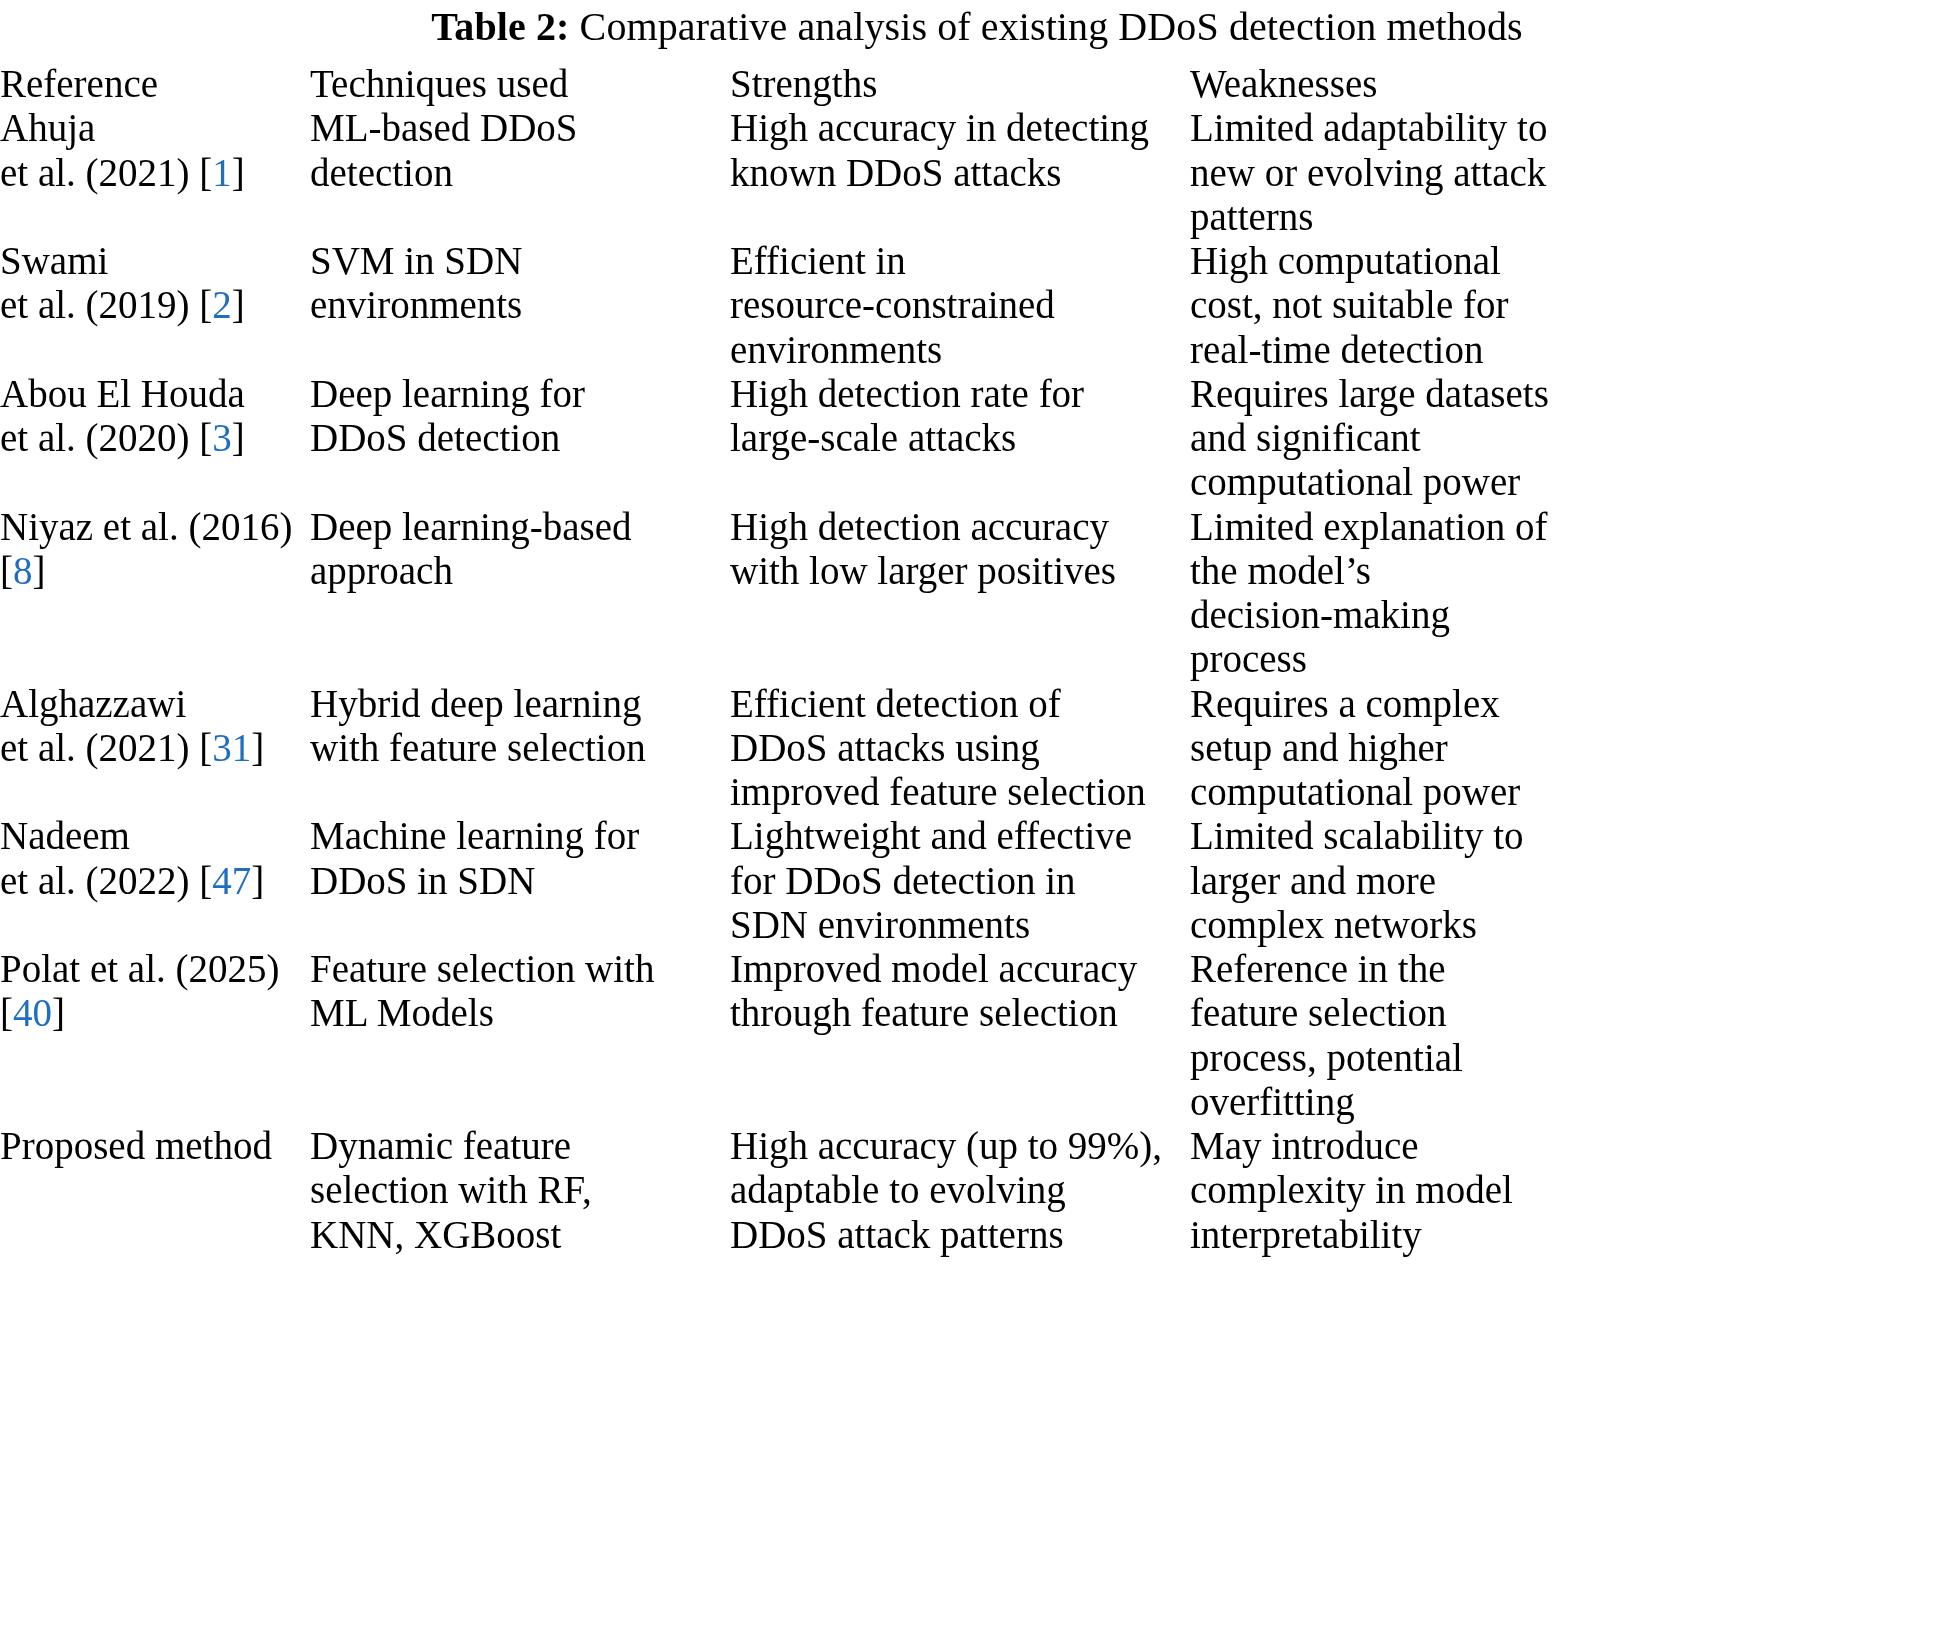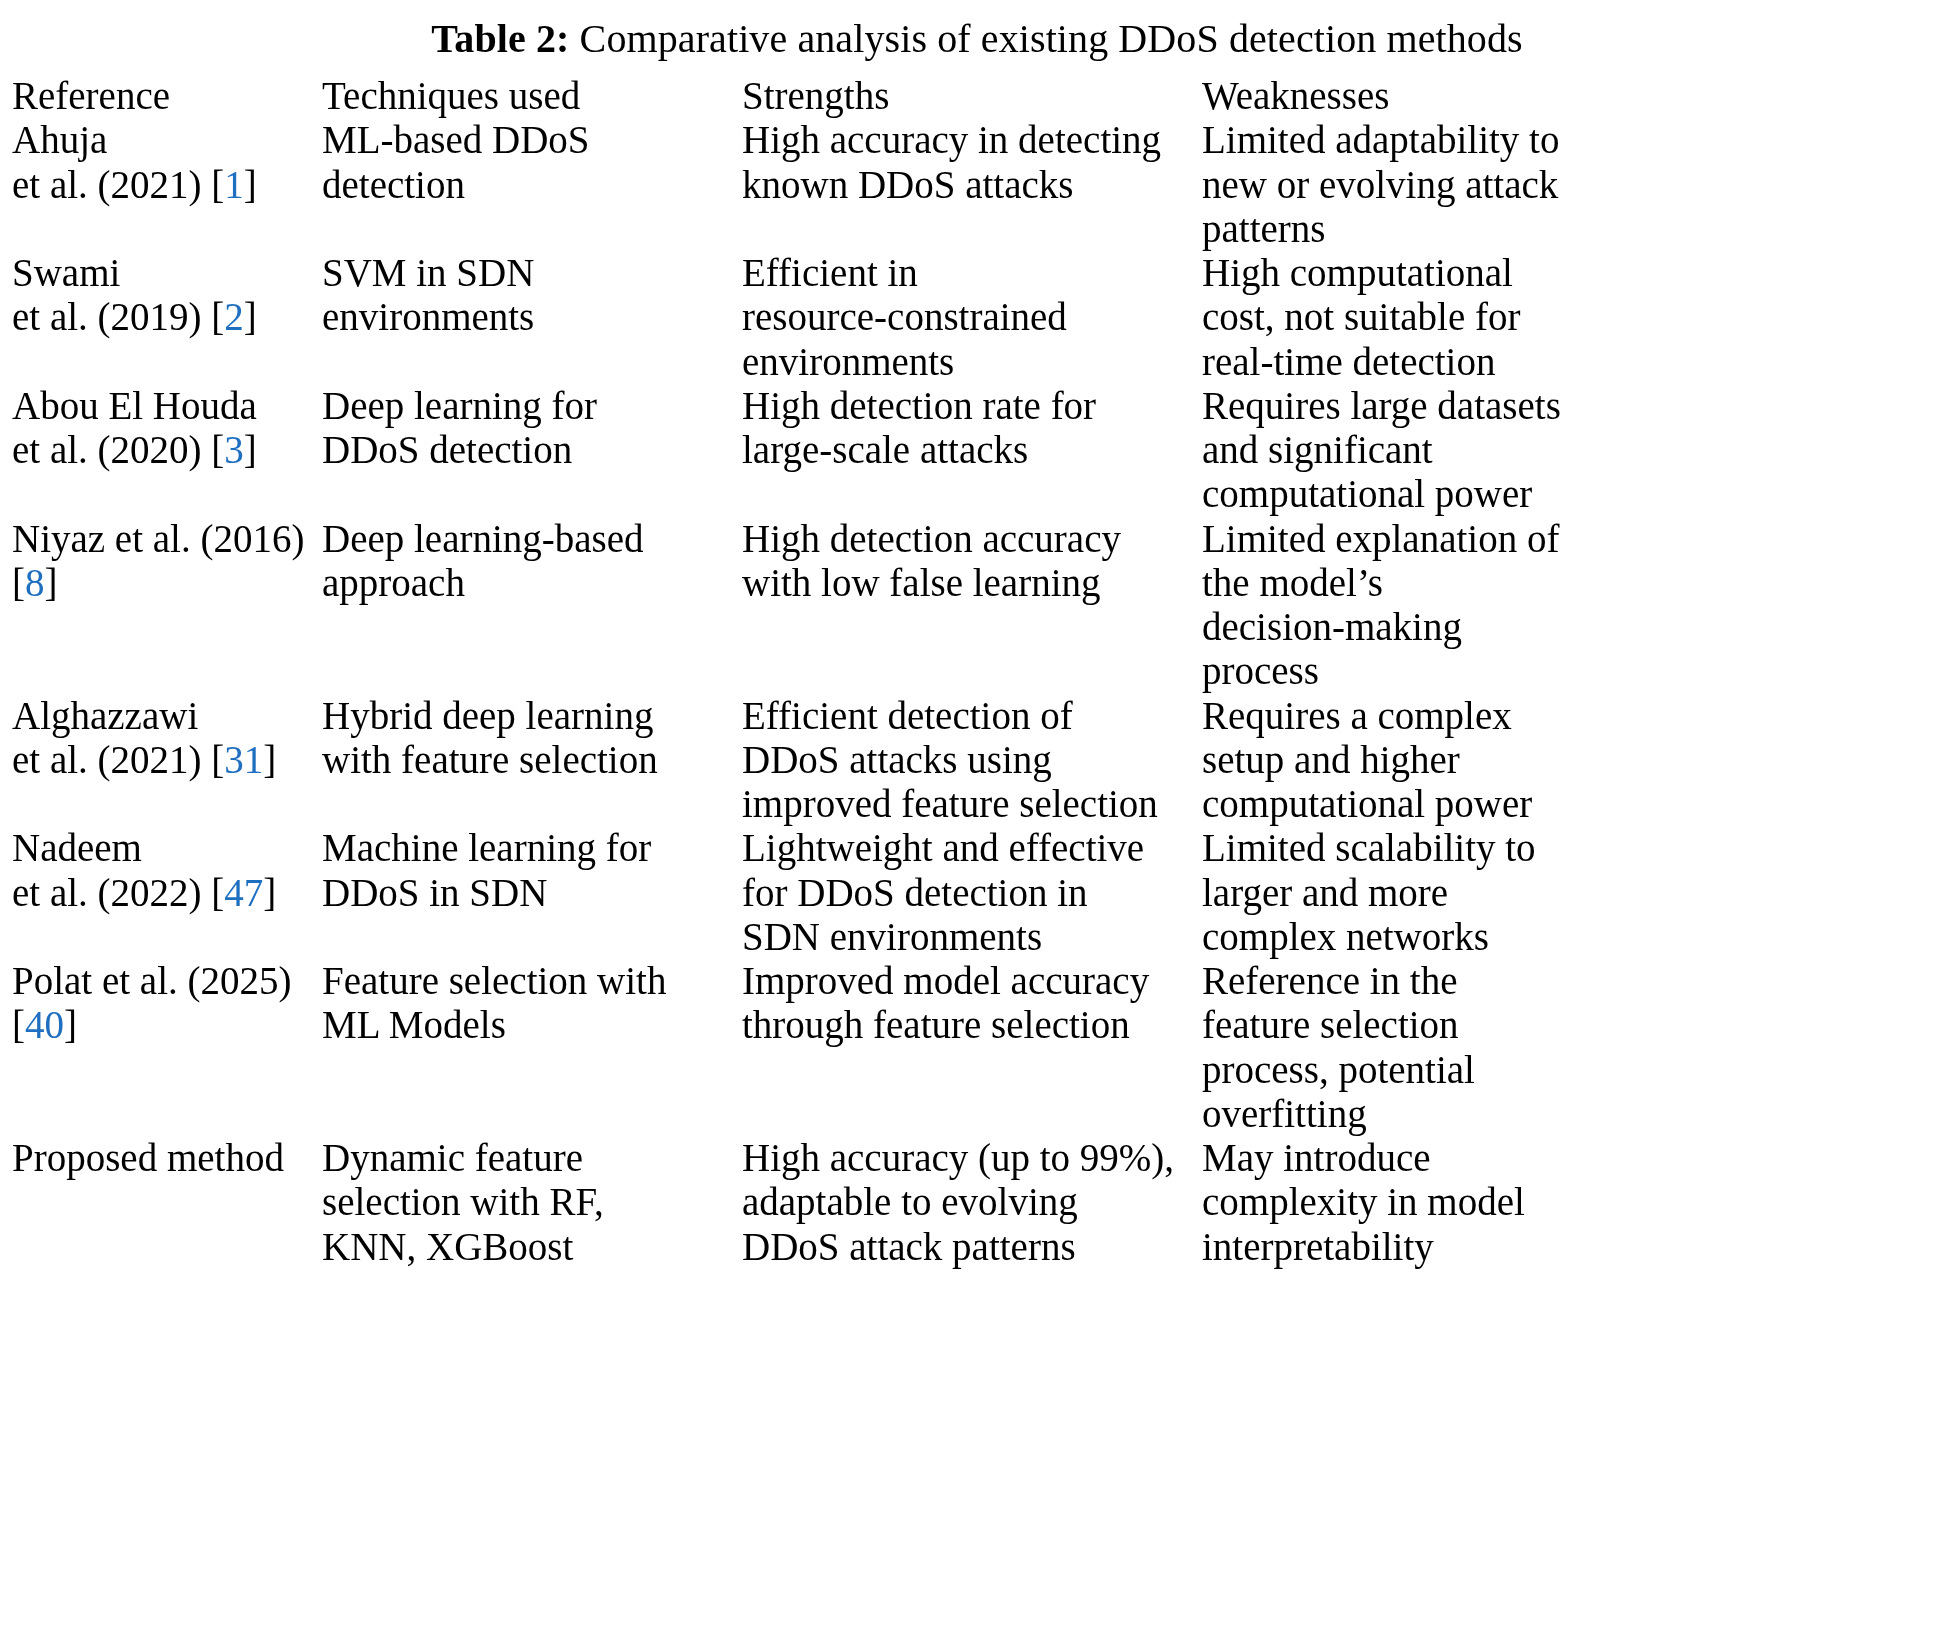--- a/index.html
+++ b/index.html
@@ -12,21 +12,21 @@
     height: 1629px;
     font-family: "Liberation Serif", "DejaVu Serif", serif;
     color: #000000;
     overflow: hidden;
   }
   .page {
     width: 1954px;
     height: 1629px;
     position: relative;
     box-sizing: border-box;
-    padding: 12px;
+    padding: 0;
   }
   .caption {
     text-align: center;
     font-size: 40px;
     line-height: 1.15;
     padding-top: 4px;
     padding-bottom: 12px;
     letter-spacing: 0.1px;
     white-space: nowrap;
   }
@@ -219,21 +219,21 @@
           </td>
           <td class="pad-r">
             <span class="cell-lines">
               <span class="ln">Deep learning-based</span>
               <span class="ln">approach</span>
             </span>
           </td>
           <td class="pad-r">
             <span class="cell-lines">
               <span class="ln">High detection accuracy</span>
-              <span class="ln">with low false learning</span>
+              <span class="ln">with low larger positives</span>
             </span>
           </td>
           <td>
             <span class="cell-lines">
               <span class="ln">Limited explanation of</span>
               <span class="ln">the model’s</span>
               <span class="ln">decision-making</span>
               <span class="ln">process</span>
             </span>
           </td>

